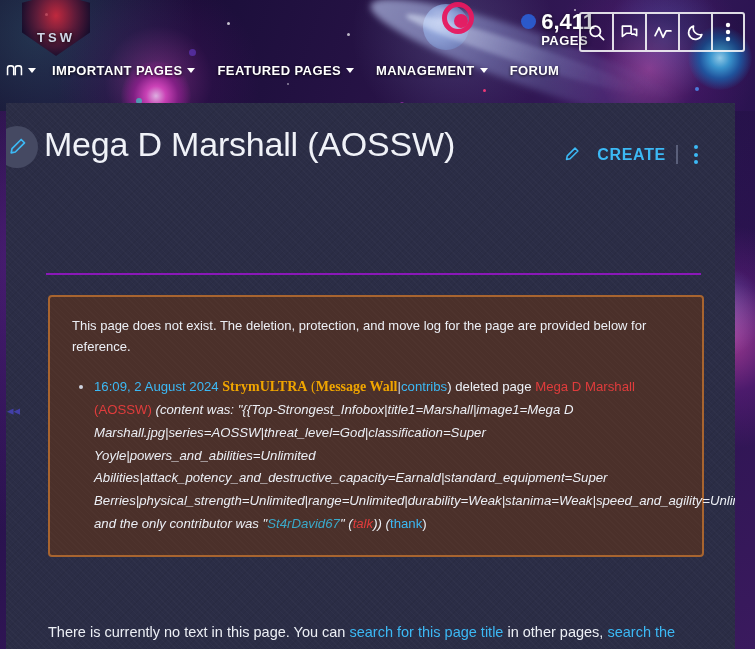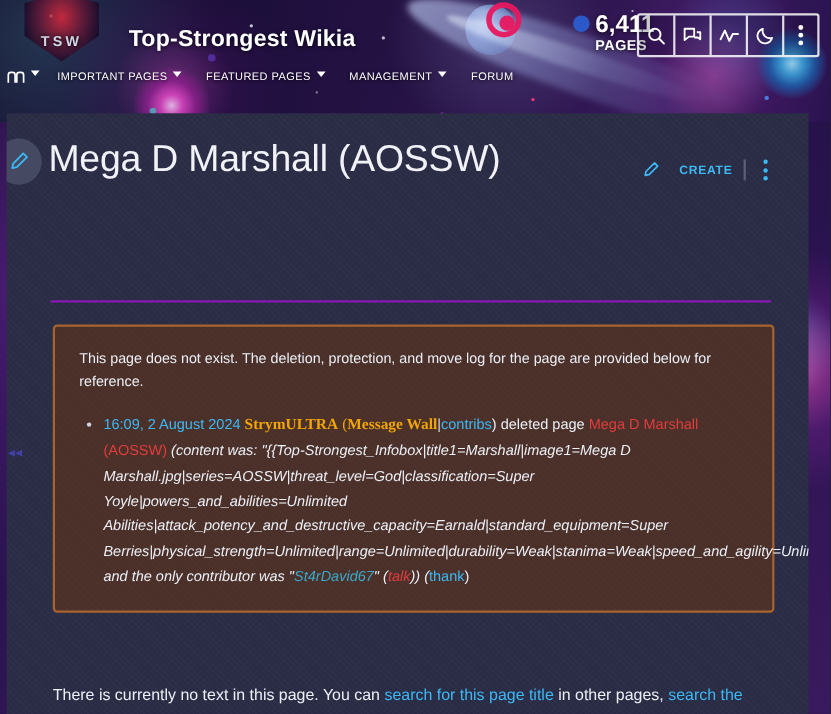--- a/index.html
+++ b/index.html
@@ -149,22 +149,22 @@
   .icon-btn svg { display: block; }
 
   
   .nav {
     position: absolute; left: 0; top: 56px;
     width: 755px; height: 28px;
     display: flex; align-items: center;
     padding-left: 6px;
   }
   .nav-item {
-    display: flex; gap: 5px;
-    color: #ffffff; font-size: 10px; font-weight: normal;
+    display: flex; align-items: center; gap: 5px;
+    color: #ffffff; font-size: 13px; font-weight: bold;
     letter-spacing: .4px; margin-right: 22px;
     text-shadow: 0 1px 3px rgba(0,0,0,.8);
     cursor: pointer; white-space: nowrap;
   }
   .caret {
     width: 0; height: 0;
     border-left: 4.5px solid transparent;
     border-right: 4.5px solid transparent;
     border-top: 5.5px solid #ffffff;
   }
@@ -199,21 +199,21 @@
     color: #f0f2f8; font-size: 34px; font-weight: 400;
     line-height: 1.15; letter-spacing: -.2px;
     font-family: "Liberation Sans", sans-serif;
   }
   .title-actions {
     display: flex; align-items: center; gap: 10px;
     margin-top: 18px;
   }
   .create-btn {
     display: flex; align-items: center; gap: 17px;
-    color: #3cb9f5; font-size: 11px; font-weight: bold;
+    color: #3cb9f5; font-size: 16px; font-weight: bold;
     letter-spacing: .7px; cursor: pointer;
   }
   .vsep { width: 2px; height: 19px; background: #5a5f7a; }
   .kebab-dark { display: flex; flex-direction: column; gap: 3.5px; cursor: pointer; padding: 2px 6px; }
   .kebab-dark i { width: 4px; height: 4px; border-radius: 50%; background: #3cb9f5; display:block; }
 
   .title-underline {
     position: absolute; left: 40px; top: 170px;
     width: 655px; height: 2px; background: #8a18b8;
   }
@@ -284,21 +284,20 @@
   <div class="star" style="left:76%; top:8%;  width:2px;  height:2px; opacity:.7"></div>
   <div class="star" style="left:92%; top:78%; width:4px;  height:4px; background:#4f8cf0; opacity:.85"></div>
   <div class="star" style="left:18%; top:88%; width:6px;  height:6px; background:#38c8c0; opacity:.7"></div>
   <div class="star" style="left:25%; top:44%; width:7px;  height:7px; background:#6b3fd8; opacity:.55"></div>
   <div class="star" style="left:53%; top:92%; width:4px;  height:4px; background:#c03ad0; opacity:.6"></div>
 
   <div class="logo">
     <span class="logo-text">TSW</span>
   </div>
 
-  <div class="wiki-title">Top-Strongest Wikia</div>
 
   <div class="pages-count">
     <span class="num">6,411</span>
     <span class="lbl">PAGES</span>
   </div>
 
   <div class="icon-bar">
     <div class="icon-btn">
       <svg width="19" height="19" viewBox="0 0 24 24" fill="none" stroke="#fff" stroke-width="2.2">
         <circle cx="10.5" cy="10.5" r="6.5"></circle>

